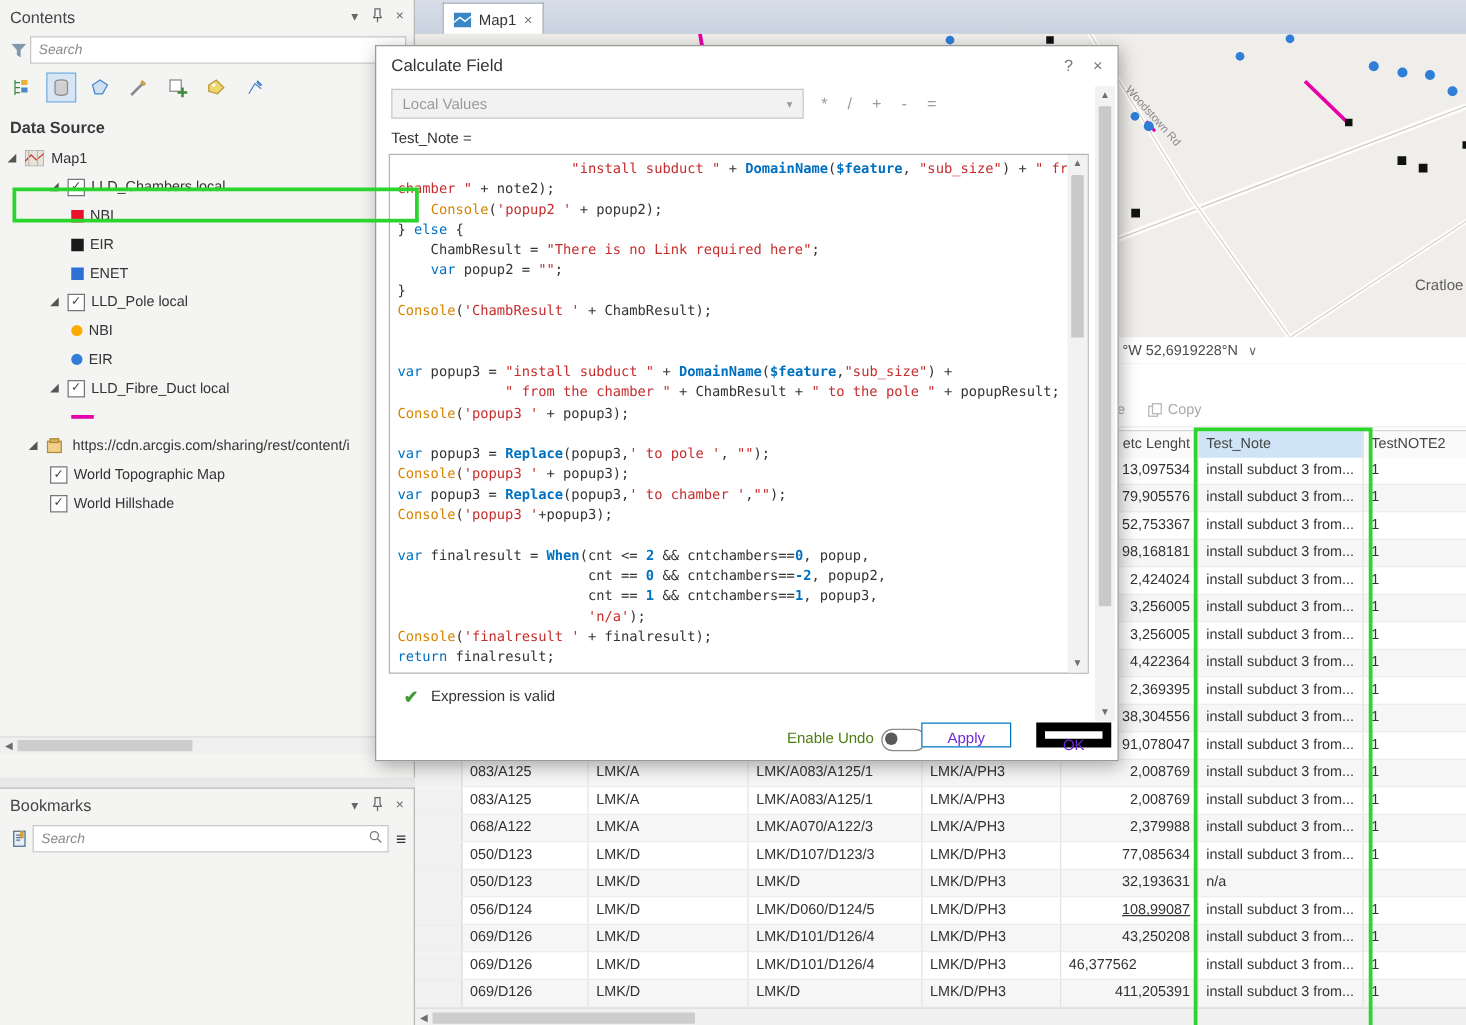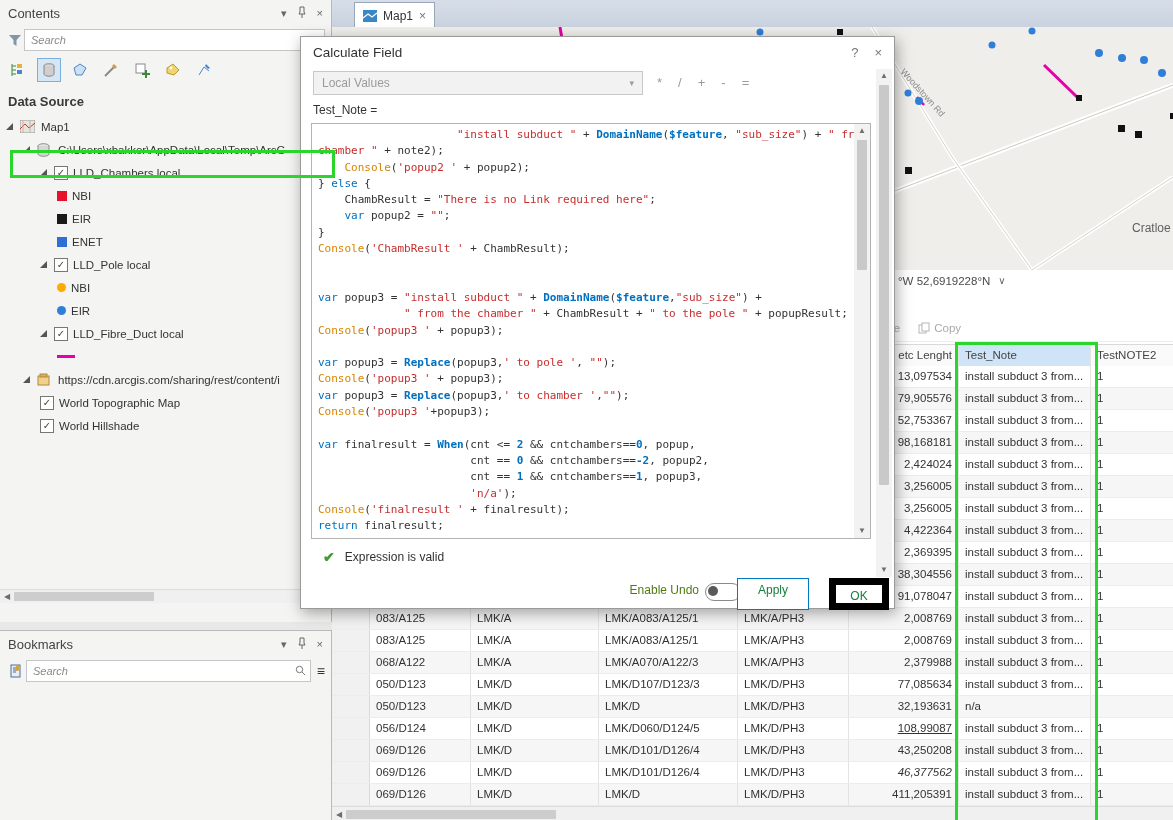--- a/index.html
+++ b/index.html
@@ -78,21 +78,21 @@
   .tok-s{color:#c62d2d;}
   .tok-f{color:#0070c0;font-weight:bold;}
   .tok-c{color:#d68400;}
   .tok-n{color:#0070c0;font-weight:bold;}
   .validrow{position:absolute;left:22px;top:512px;display:flex;align-items:center;gap:10px;font-size:12px;color:#333;}
   .validcheck{color:#3f9c35;font-weight:bold;font-size:14px;}
   .dbottom{position:absolute;left:0;top:541px;width:593px;height:26px;}
   .undolabel{position:absolute;right:195px;top:5px;color:#4d7c0f;font-size:12px;}
   .toggle{position:absolute;left:404px;top:5px;width:34px;height:16px;border:1px solid #8a8a8a;border-radius:9px;background:#fff;}
   .knob{position:absolute;left:2px;top:2px;width:10px;height:10px;border-radius:50%;background:#5a5a5a;}
-  .dbtn{position:absolute;top:0;height:32px;box-sizing:border-box;background:#fff;font-size:12px;text-align:center;line-height:22px;color:#15803d;}
+  .dbtn{position:absolute;top:0;height:20px;box-sizing:border-box;background:#fff;font-size:12px;text-align:center;line-height:22px;color:#6d28d9;}
   .btn-apply{left:436px;width:72px;border:1px solid #0079c1;}
   .btn-ok{left:528px;width:60px;border:7px solid #000000;}
 
   
   .greenbox{border:3px solid #2bd52b;background:transparent;pointer-events:none;}
 </style>
 </head>
 <body>
 
 <div id="app">
@@ -363,21 +363,21 @@
             <div class="td" style="width: 110px; text-align: right;">43,250208</div>
             <div class="td" style="width: 132px;">install subduct 3 from...</div>
             <div class="td" style="width: 83px;">1</div>
           </div>
           <div class="trow">
             <div class="td gutter"></div>
             <div class="td" style="width: 101px;">069/D126</div>
             <div class="td" style="width: 128px;">LMK/D</div>
             <div class="td" style="width: 139px;">LMK/D101/D126/4</div>
             <div class="td" style="width: 111px;">LMK/D/PH3</div>
-            <div class="td" style="width: 110px; text-align: right; font-style: italic;">46,377562</div>
+            <div class="td" style="width: 110px; ">46,377562</div>
             <div class="td" style="width: 132px;">install subduct 3 from...</div>
             <div class="td" style="width: 83px;">1</div>
           </div>
           <div class="trow alt">
             <div class="td gutter"></div>
             <div class="td" style="width: 101px;">069/D126</div>
             <div class="td" style="width: 128px;">LMK/D</div>
             <div class="td" style="width: 139px;">LMK/D</div>
             <div class="td" style="width: 111px;">LMK/D/PH3</div>
             <div class="td" style="width: 110px; text-align: right;">411,205391</div>
@@ -465,30 +465,20 @@
           <span class="expander"></span>
           <span class="treeicon">
             <svg width="15" height="13" viewBox="0 0 15 13">
               <rect width="15" height="13" fill="#e8e4da" stroke="#9a9a9a"></rect>
               <path d="M0 9 L5 4 L9 8 L15 3" stroke="#c23a3a" fill="none"></path>
               <path d="M3 0v13M10 0v13" stroke="#bdb8ab"></path>
             </svg>
           </span>
           <span class="tree-label">Map1</span>
         </div>
-        <div class="tree-row" style="padding-left: 23px;">
-          <span class="expander"></span>
-          <span class="treeicon">
-            <svg width="13" height="14" viewBox="0 0 13 14">
-              <ellipse cx="6.5" cy="3" rx="5.5" ry="2.3" fill="#e4e4e4" stroke="#8a8a8a"></ellipse>
-              <path d="M1 3v8c0 1.3 2.4 2.3 5.5 2.3S12 12.3 12 11V3" fill="#d6d6d6" stroke="#8a8a8a"></path>
-            </svg>
-          </span>
-          <span class="tree-label">C:\Users\xbakker\AppData\Local\Temp\ArcG</span>
-        </div>
         <div class="tree-row" style="padding-left: 40px;">
           <span class="expander"></span>
           <span class="cb">✓</span>
           <span class="tree-label">LLD_Chambers local</span>
         </div>
         <div class="tree-row" style="padding-left: 57px;">
           <span class="sym sym-square" style="background: rgb(232, 17, 45);"></span>
           <span class="tree-label">NBI</span>
         </div>
         <div class="tree-row" style="padding-left: 57px;">

